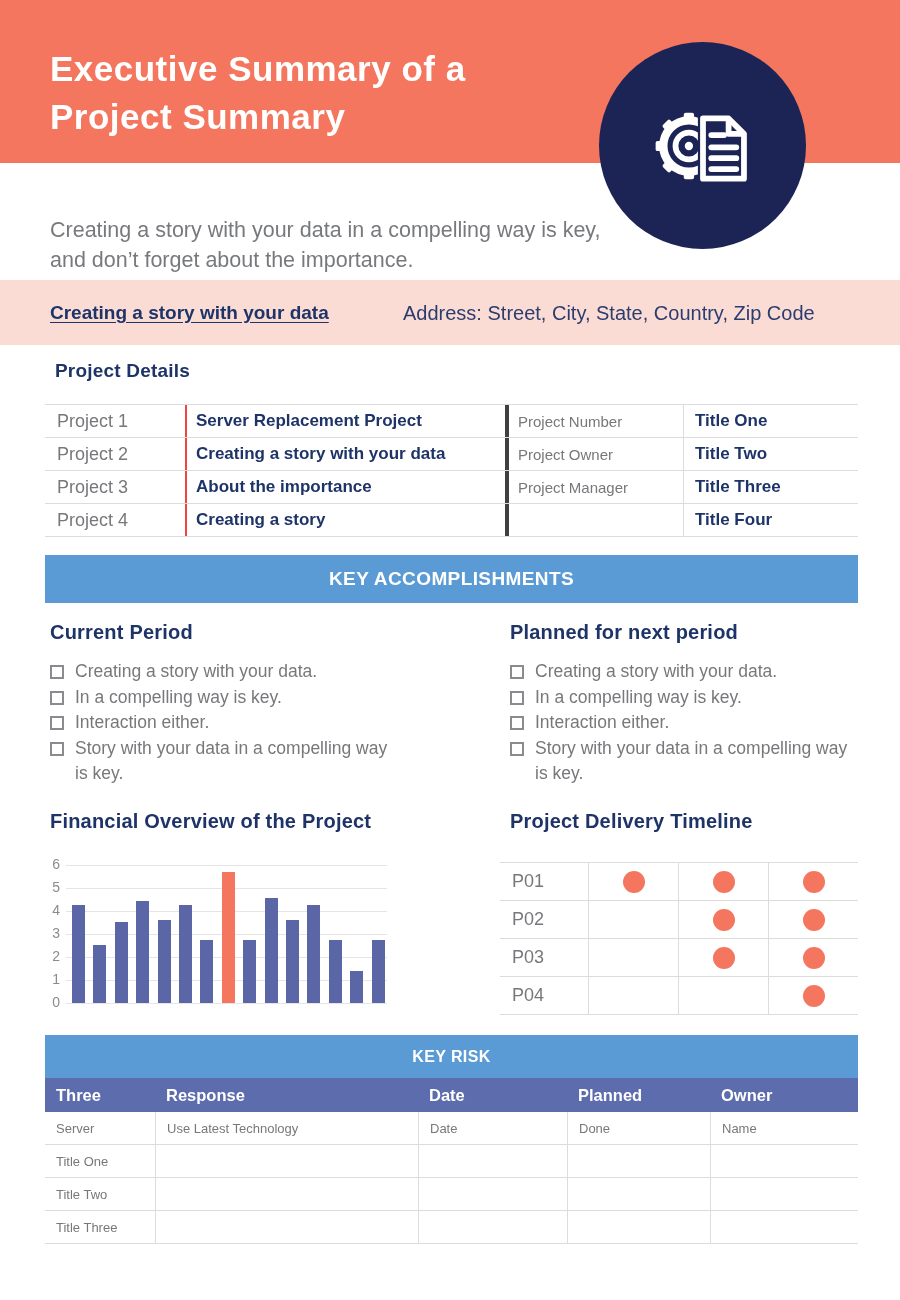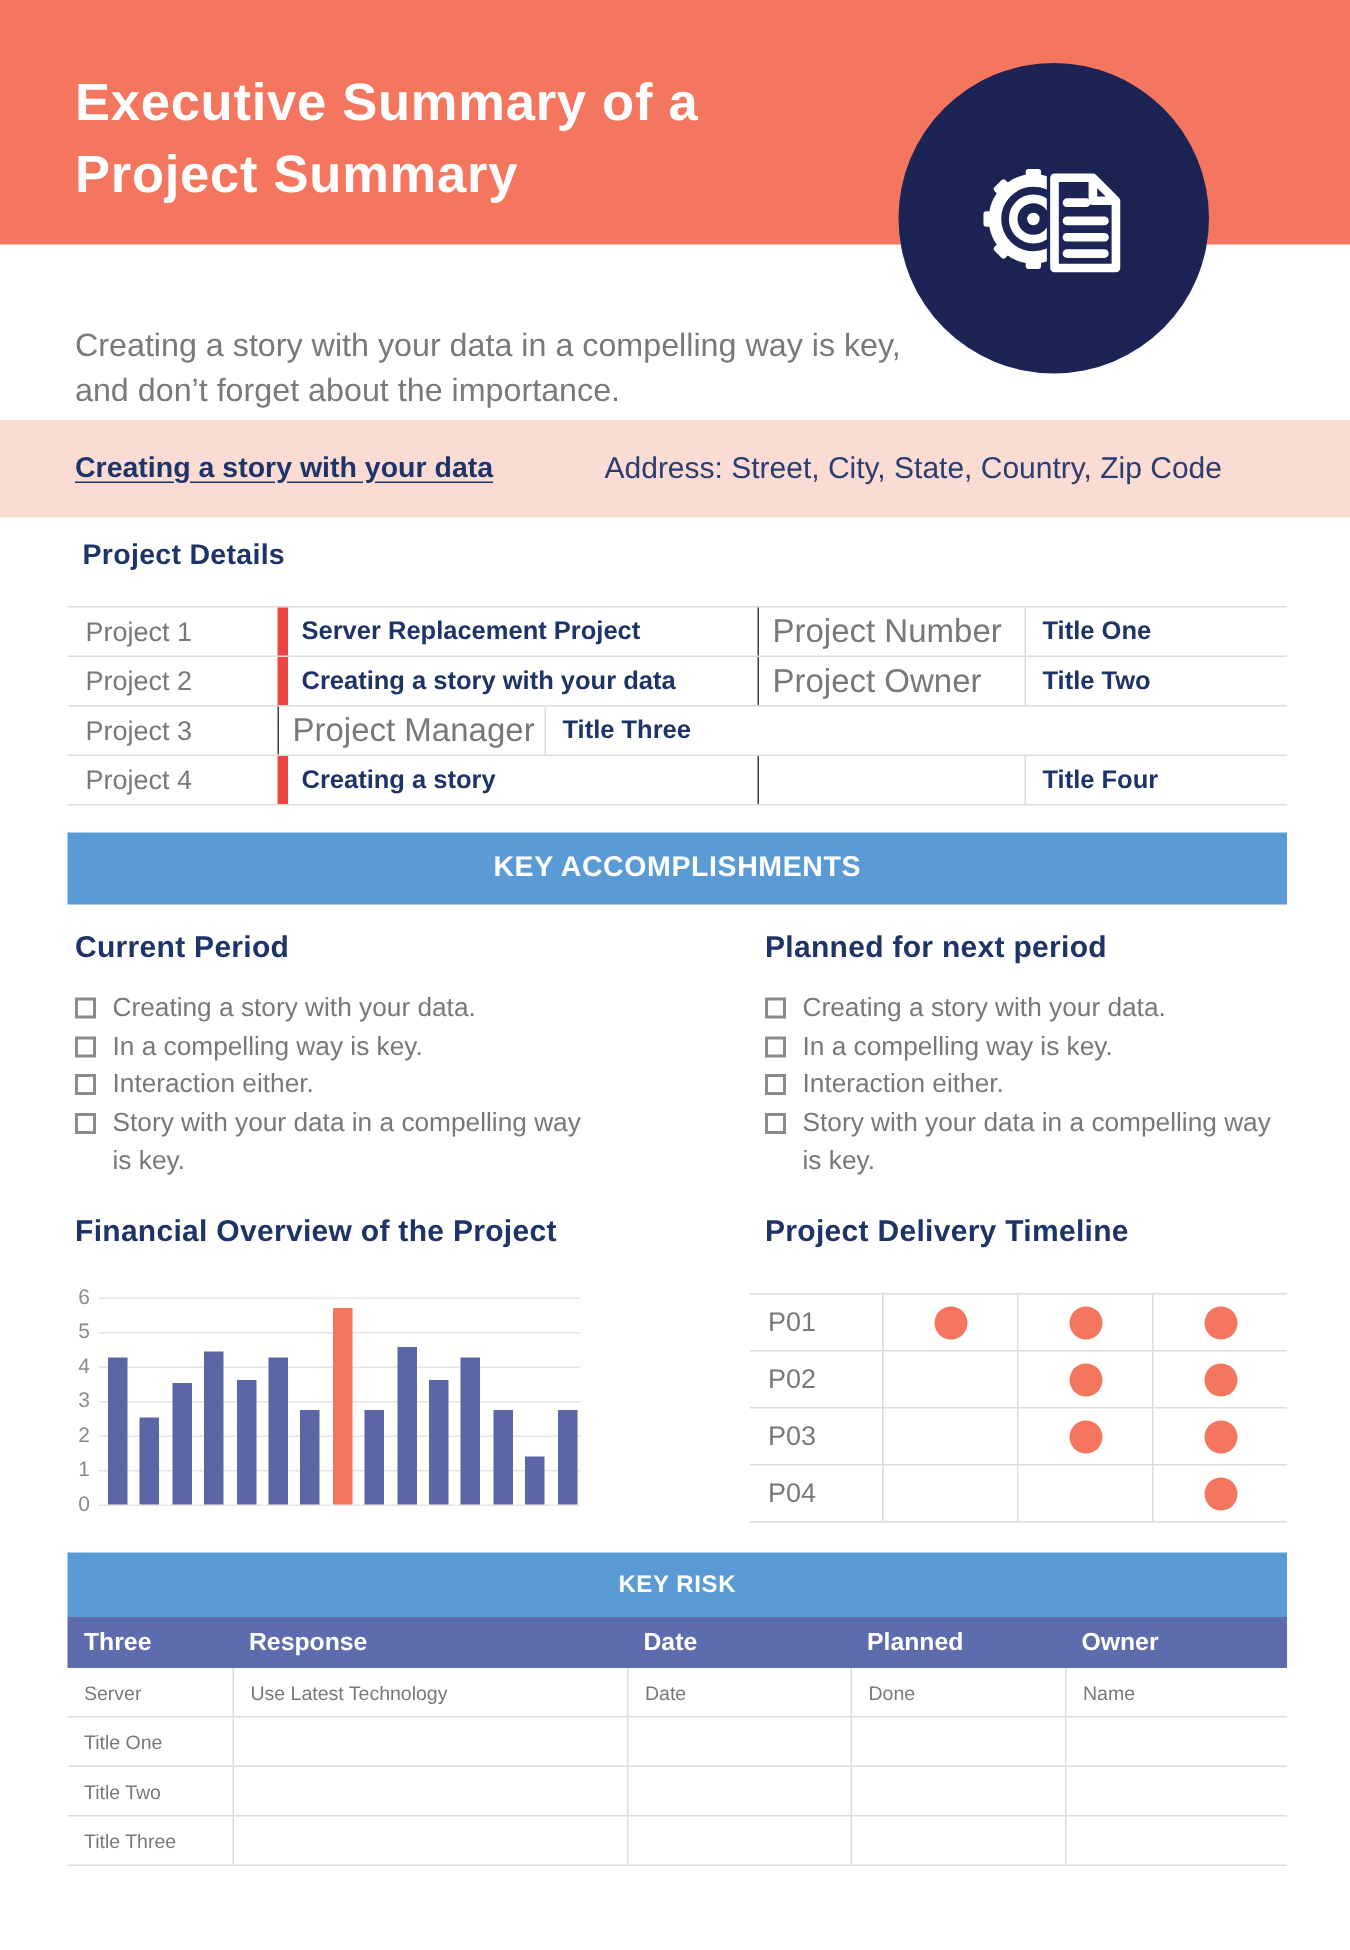--- a/index.html
+++ b/index.html
@@ -26,22 +26,22 @@
            font-size:20px;color:#2B3C6F;}
 
   .section-heading{position:absolute;color:#1E3468;font-weight:bold;letter-spacing:.2px;}
   #details-heading{left:55px;top:360px;font-size:19px;}
 
   
   .details-table{position:absolute;left:45px;top:404px;width:813px;border-top:1px solid #DCDCDC;}
   .d-row{display:flex;height:32px;border-bottom:1px solid #DCDCDC;}
   .d-c{height:100%;display:flex;align-items:center;box-sizing:border-box;}
   .d-c1{width:140px;padding-left:12px;color:#77787B;font-size:18px;}
-  .d-c2{width:320px;padding-left:9px;color:#1E3468;font-weight:bold;font-size:17px;border-left:7px solid #ef4444;text-align:right;}
-  .d-c3{width:178px;padding-left:9px;color:#77787B;font-size:22px;border-left:1px solid #404040;}
+  .d-c2{width:320px;padding-left:9px;color:#1E3468;font-weight:bold;font-size:17px;border-left:2px solid #ef4444;text-align:right;}
+  .d-c3{width:178px;padding-left:9px;color:#77787B;font-size:15px;border-left:4px solid #404040;}
   .d-c4{width:175px;padding-left:11px;color:#1E3468;font-weight:bold;font-size:17px;border-left:1px solid #DCDCDC;}
 
   
   .banner{position:absolute;left:45px;width:813px;background:#5B9BD5;color:#fff;
           font-weight:bold;text-align:center;letter-spacing:.4px;}
   #banner-accomplishments{top:555px;height:48px;line-height:48px;font-size:19px;}
   #banner-risk{top:1035px;height:43px;line-height:43px;font-size:16px;}
 
   #heading-current{left:50px;top:621px;font-size:20px;}
   #heading-next{left:510px;top:621px;font-size:20px;}
@@ -157,20 +157,21 @@
         <div class="d-c d-c4">Title One</div>
       </div>
       <div class="d-row">
         <div class="d-c d-c1">Project 2</div>
         <div class="d-c d-c2">Creating a story with your data</div>
         <div class="d-c d-c3">Project Owner</div>
         <div class="d-c d-c4">Title Two</div>
       </div>
       <div class="d-row">
         <div class="d-c d-c1">Project 3</div>
+        <div class="d-c d-c2">About the importance</div>
         <div class="d-c d-c3">Project Manager</div>
         <div class="d-c d-c4">Title Three</div>
       </div>
       <div class="d-row">
         <div class="d-c d-c1">Project 4</div>
         <div class="d-c d-c2">Creating a story</div>
         <div class="d-c d-c3"></div>
         <div class="d-c d-c4">Title Four</div>
       </div>
     </div>

